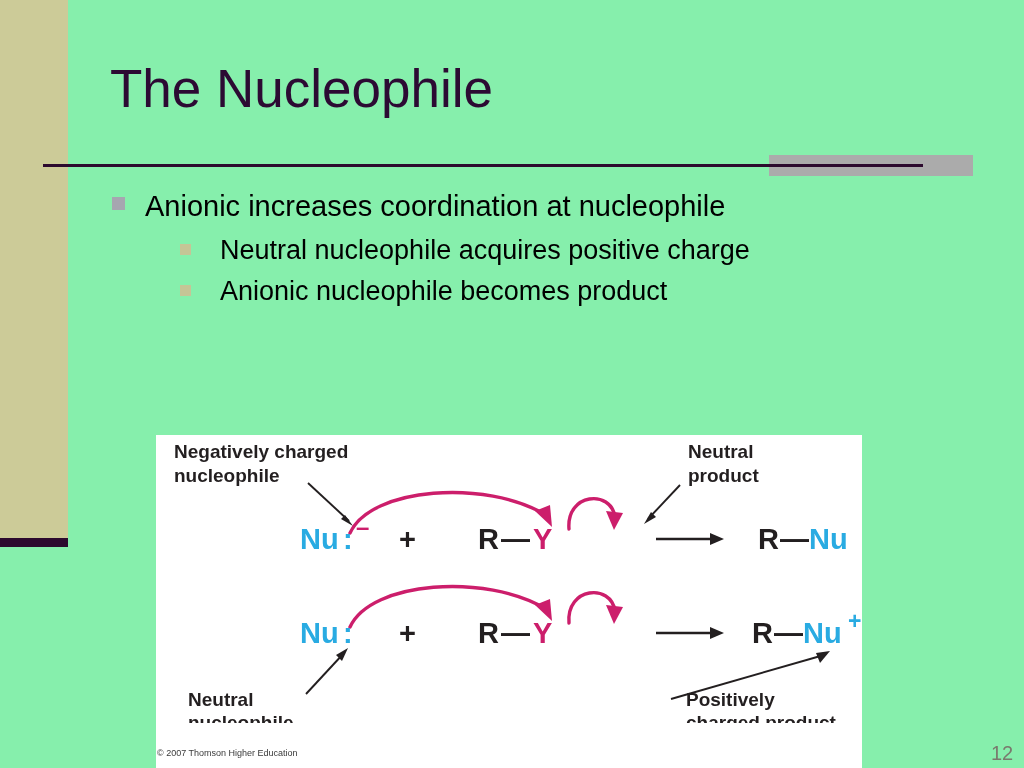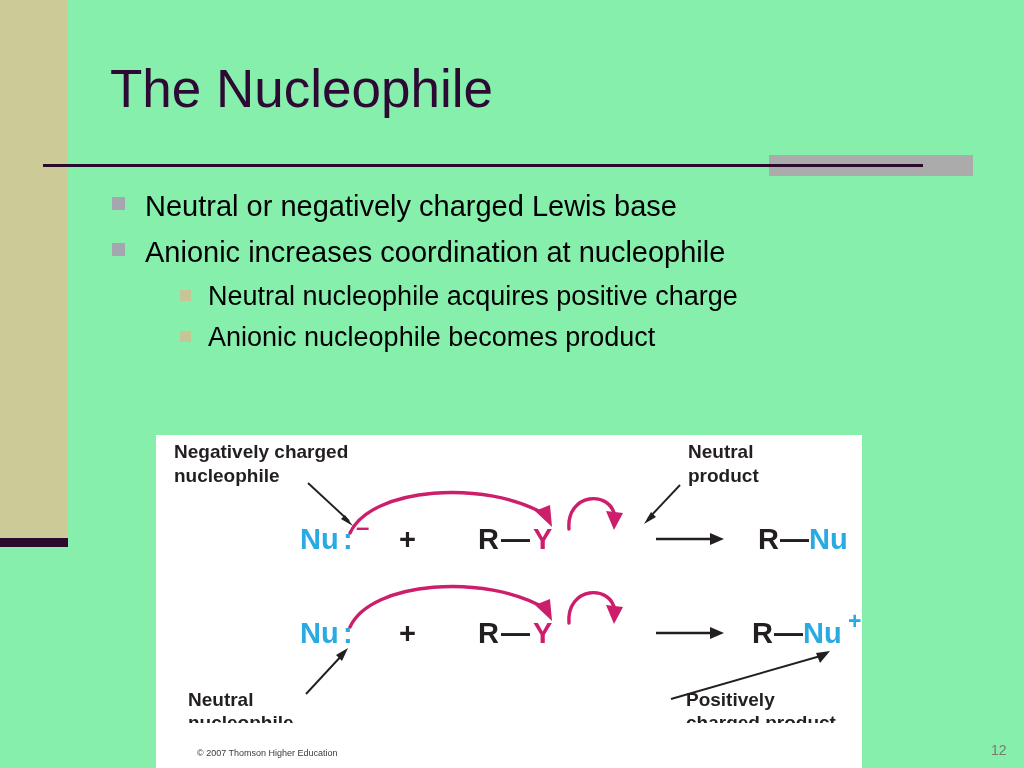--- a/index.html
+++ b/index.html
@@ -74,20 +74,21 @@
     display: flex;
     align-items: flex-start;
   }
   .bullet-row.level-1 {
     margin-left: 0px;
     margin-bottom: 6px;
   }
   .bullet-row.level-2 {
     margin-left: 68px;
     margin-bottom: 4px;
+    gap: 12px;
   }
   .bullet-marker {
     flex: 0 0 auto;
     margin-top: 11px;
   }
   .level-1 .bullet-marker {
     width: 13px;
     height: 13px;
     background: #A6A6B0;
     margin-right: 20px;
@@ -126,50 +127,45 @@
     position: absolute;
     left: 0; top: 0;
   }
   #figure-credit {
     position: absolute;
     left: 157px;
     top: 748px;
     font-size: 9px;
     color: #3A3A3A;
     white-space: nowrap;
-    margin-left: 40px;
   }
 
   
   #page-number {
     position: absolute;
     left: 991px;
     top: 742px;
-    font-size: 14px;
+    font-size: 20px;
     color: #7A7A6E;
   }
 </style>
 </head>
 <body>
 
 <div id="slide">
 
   <div id="sidebar-band"></div>
   <div id="sidebar-foot"></div>
   <div id="header-block"></div>
   <div id="header-rule"></div>
 
   <div id="page-title">The Nucleophile</div>
 
   <div id="bullet-list">
 
-    <div class="bullet-row level-1">
-      <span class="bullet-marker"></span>
-      <span class="bullet-text">Neutral or negatively charged Lewis base</span>
-    </div>
 
     <div class="bullet-row level-1">
       <span class="bullet-marker"></span>
       <span class="bullet-text">Anionic increases coordination at nucleophile</span>
     </div>
 
     <div class="bullet-row level-2">
       <span class="bullet-marker"></span>
       <span class="bullet-text">Neutral nucleophile acquires positive charge</span>
     </div>

